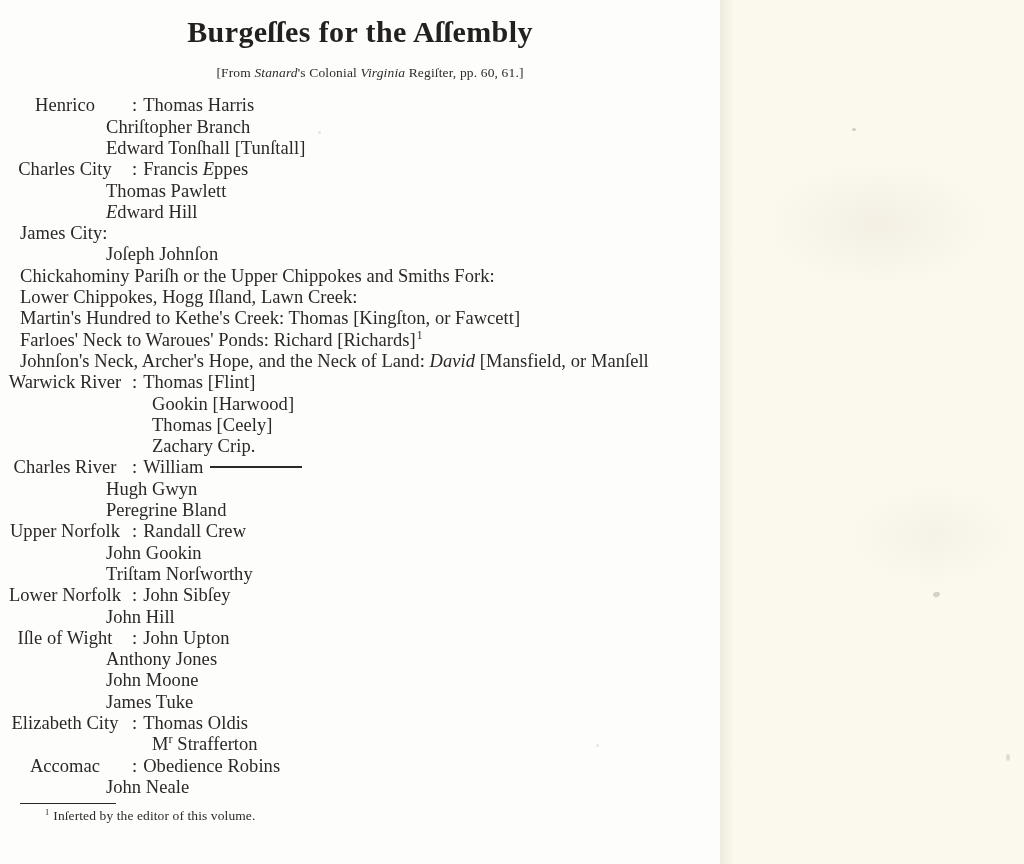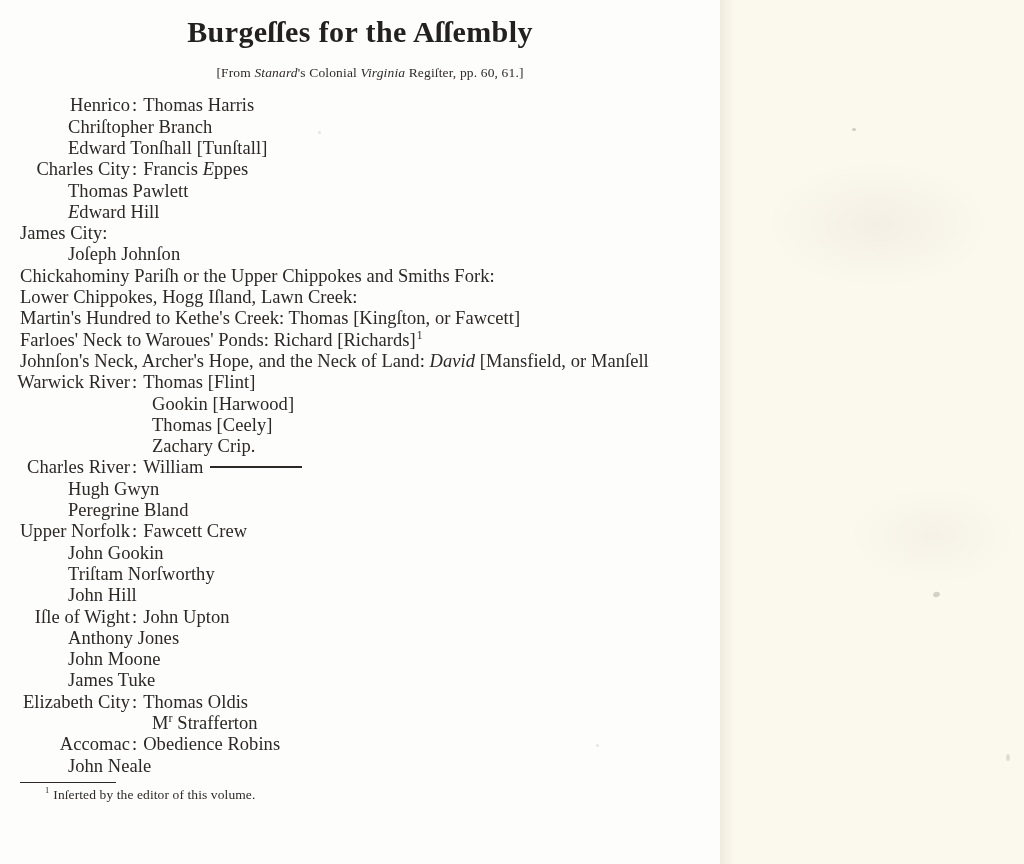--- a/index.html
+++ b/index.html
@@ -99,35 +99,35 @@
     white-space: nowrap;
   }
 
   
   .entry.hang {
     padding-left: 0;
   }
   .entry.hang .label {
     display: inline-block;
     width: 130px;
-    text-align: right;
+    text-align: center;
     padding-right: 2px;
   }
   .entry.hang .colon {
     padding-right: 6px;
   }
 
   
   .entry.wide {
     padding-left: 20px;
   }
 
   
   .entry.cont {
-    padding-left: 68px;
+    padding-left: 106px;
   }
   .entry.cont.deep {
     padding-left: 152px;
   }
 
   .name { }
   .name.ital { font-style: italic; }
 
   sup.fn {
     font-size: 0.62em;
@@ -203,23 +203,24 @@
         <li class="entry wide"><span>Martin's Hundred to Kethe's Creek: Thomas [Kingſton, or Fawcett]</span></li>
         <li class="entry wide"><span>Farloes' Neck to Waroues' Ponds: Richard [Richards]</span><sup class="fn">1</sup></li>
         <li class="entry wide"><span>Johnſon's Neck, Archer's Hope, and the Neck of Land: </span><i class="name ital">David</i><span> [Mansfield, or Manſell</span></li>
         <li class="entry hang"><span class="label">Warwick River</span><span class="colon">:</span><span class="name">Thomas [Flint]</span></li>
         <li class="entry cont deep"><span class="name">Gookin [Harwood]</span></li>
         <li class="entry cont deep"><span class="name">Thomas [Ceely]</span></li>
         <li class="entry cont deep"><span class="name">Zachary Crip.</span></li>
         <li class="entry hang"><span class="label">Charles River</span><span class="colon">:</span><span class="name">William<span class="blank-rule"></span></span></li>
         <li class="entry cont"><span class="name">Hugh Gwyn</span></li>
         <li class="entry cont"><span class="name">Peregrine Bland</span></li>
-        <li class="entry hang"><span class="label">Upper Norfolk</span><span class="colon">:</span><span class="name">Fawcett Crew</span></li>
+        <li class="entry hang"><span class="label">Upper Norfolk</span><span class="colon">:</span><span class="name">Randall Crew</span></li>
         <li class="entry cont"><span class="name">John Gookin</span></li>
         <li class="entry cont"><span class="name">Triſtam Norſworthy</span></li>
+        <li class="entry hang"><span class="label">Lower Norfolk</span><span class="colon">:</span><span class="name">John Sibſey</span></li>
         <li class="entry cont"><span class="name">John Hill</span></li>
         <li class="entry hang"><span class="label">Iſle of Wight</span><span class="colon">:</span><span class="name">John Upton</span></li>
         <li class="entry cont"><span class="name">Anthony Jones</span></li>
         <li class="entry cont"><span class="name">John Moone</span></li>
         <li class="entry cont"><span class="name">James Tuke</span></li>
         <li class="entry hang"><span class="label">Elizabeth City</span><span class="colon">:</span><span class="name">Thomas Oldis</span></li>
         <li class="entry cont deep"><span class="name">M<sup class="abbr">r</sup> Strafferton</span></li>
         <li class="entry hang"><span class="label">Accomac</span><span class="colon">:</span><span class="name">Obedience Robins</span></li>
         <li class="entry cont"><span class="name">John Neale</span></li>
       </ul>

